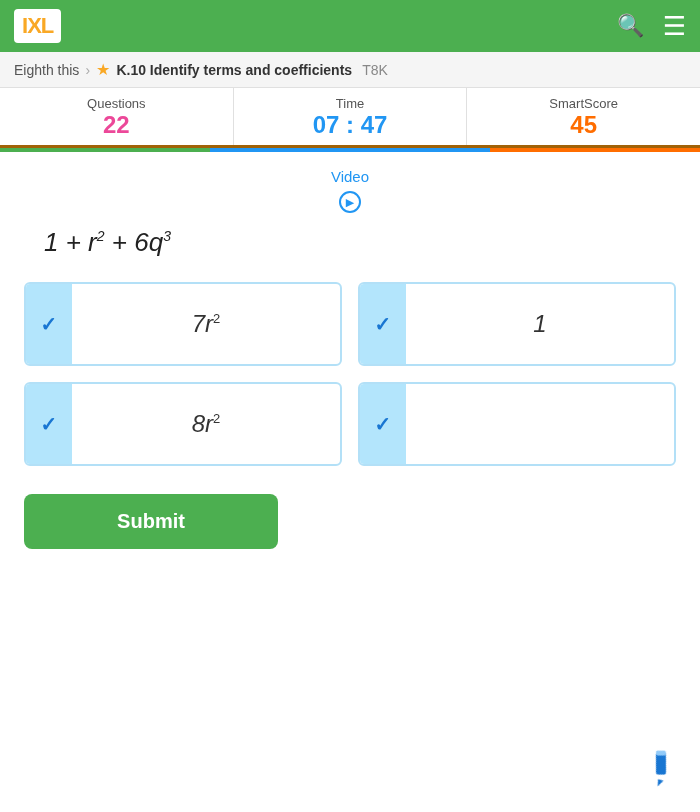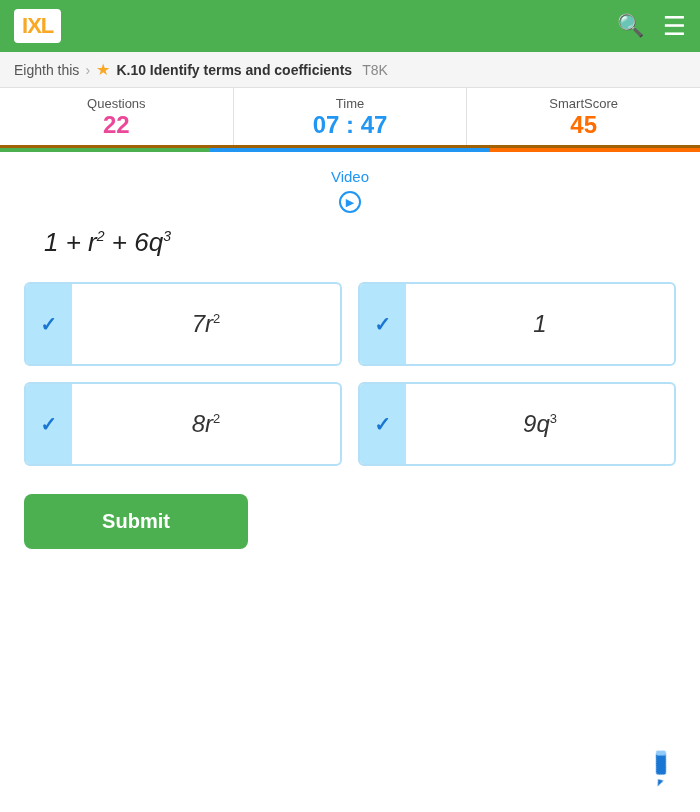--- a/index.html
+++ b/index.html
@@ -167,21 +167,21 @@
     }
     .option-label sup { font-size: 13px; font-style: normal; }
 
     
     .submit-btn {
       background: #4caf50;
       color: #fff;
       border: none;
       border-radius: 8px;
       padding: 16px 0;
-      width: 224px;
+      width: 254px;
       font-size: 20px;
       font-weight: 700;
       cursor: pointer;
       display: block;
     }
 
     
     .pencil-icon {
       position: fixed;
       bottom: 20px;
@@ -258,21 +258,20 @@
       <div class="option-label">1</div>
     </div>
 
     <div class="option-card">
       <div class="option-check">✓</div>
       <div class="option-label">8<i>r</i><sup>2</sup></div>
     </div>
 
     <div class="option-card">
       <div class="option-check">✓</div>
-      <div class="option-label">9<i>q</i><sup>3</sup></div>
     </div>
 
   </div>
 
   <button class="submit-btn">Submit</button>
 
 </div>
 
 <div class="pencil-icon" style="position:fixed;bottom:20px;right:20px;">
   <svg width="36" height="36" viewBox="0 0 36 36">

